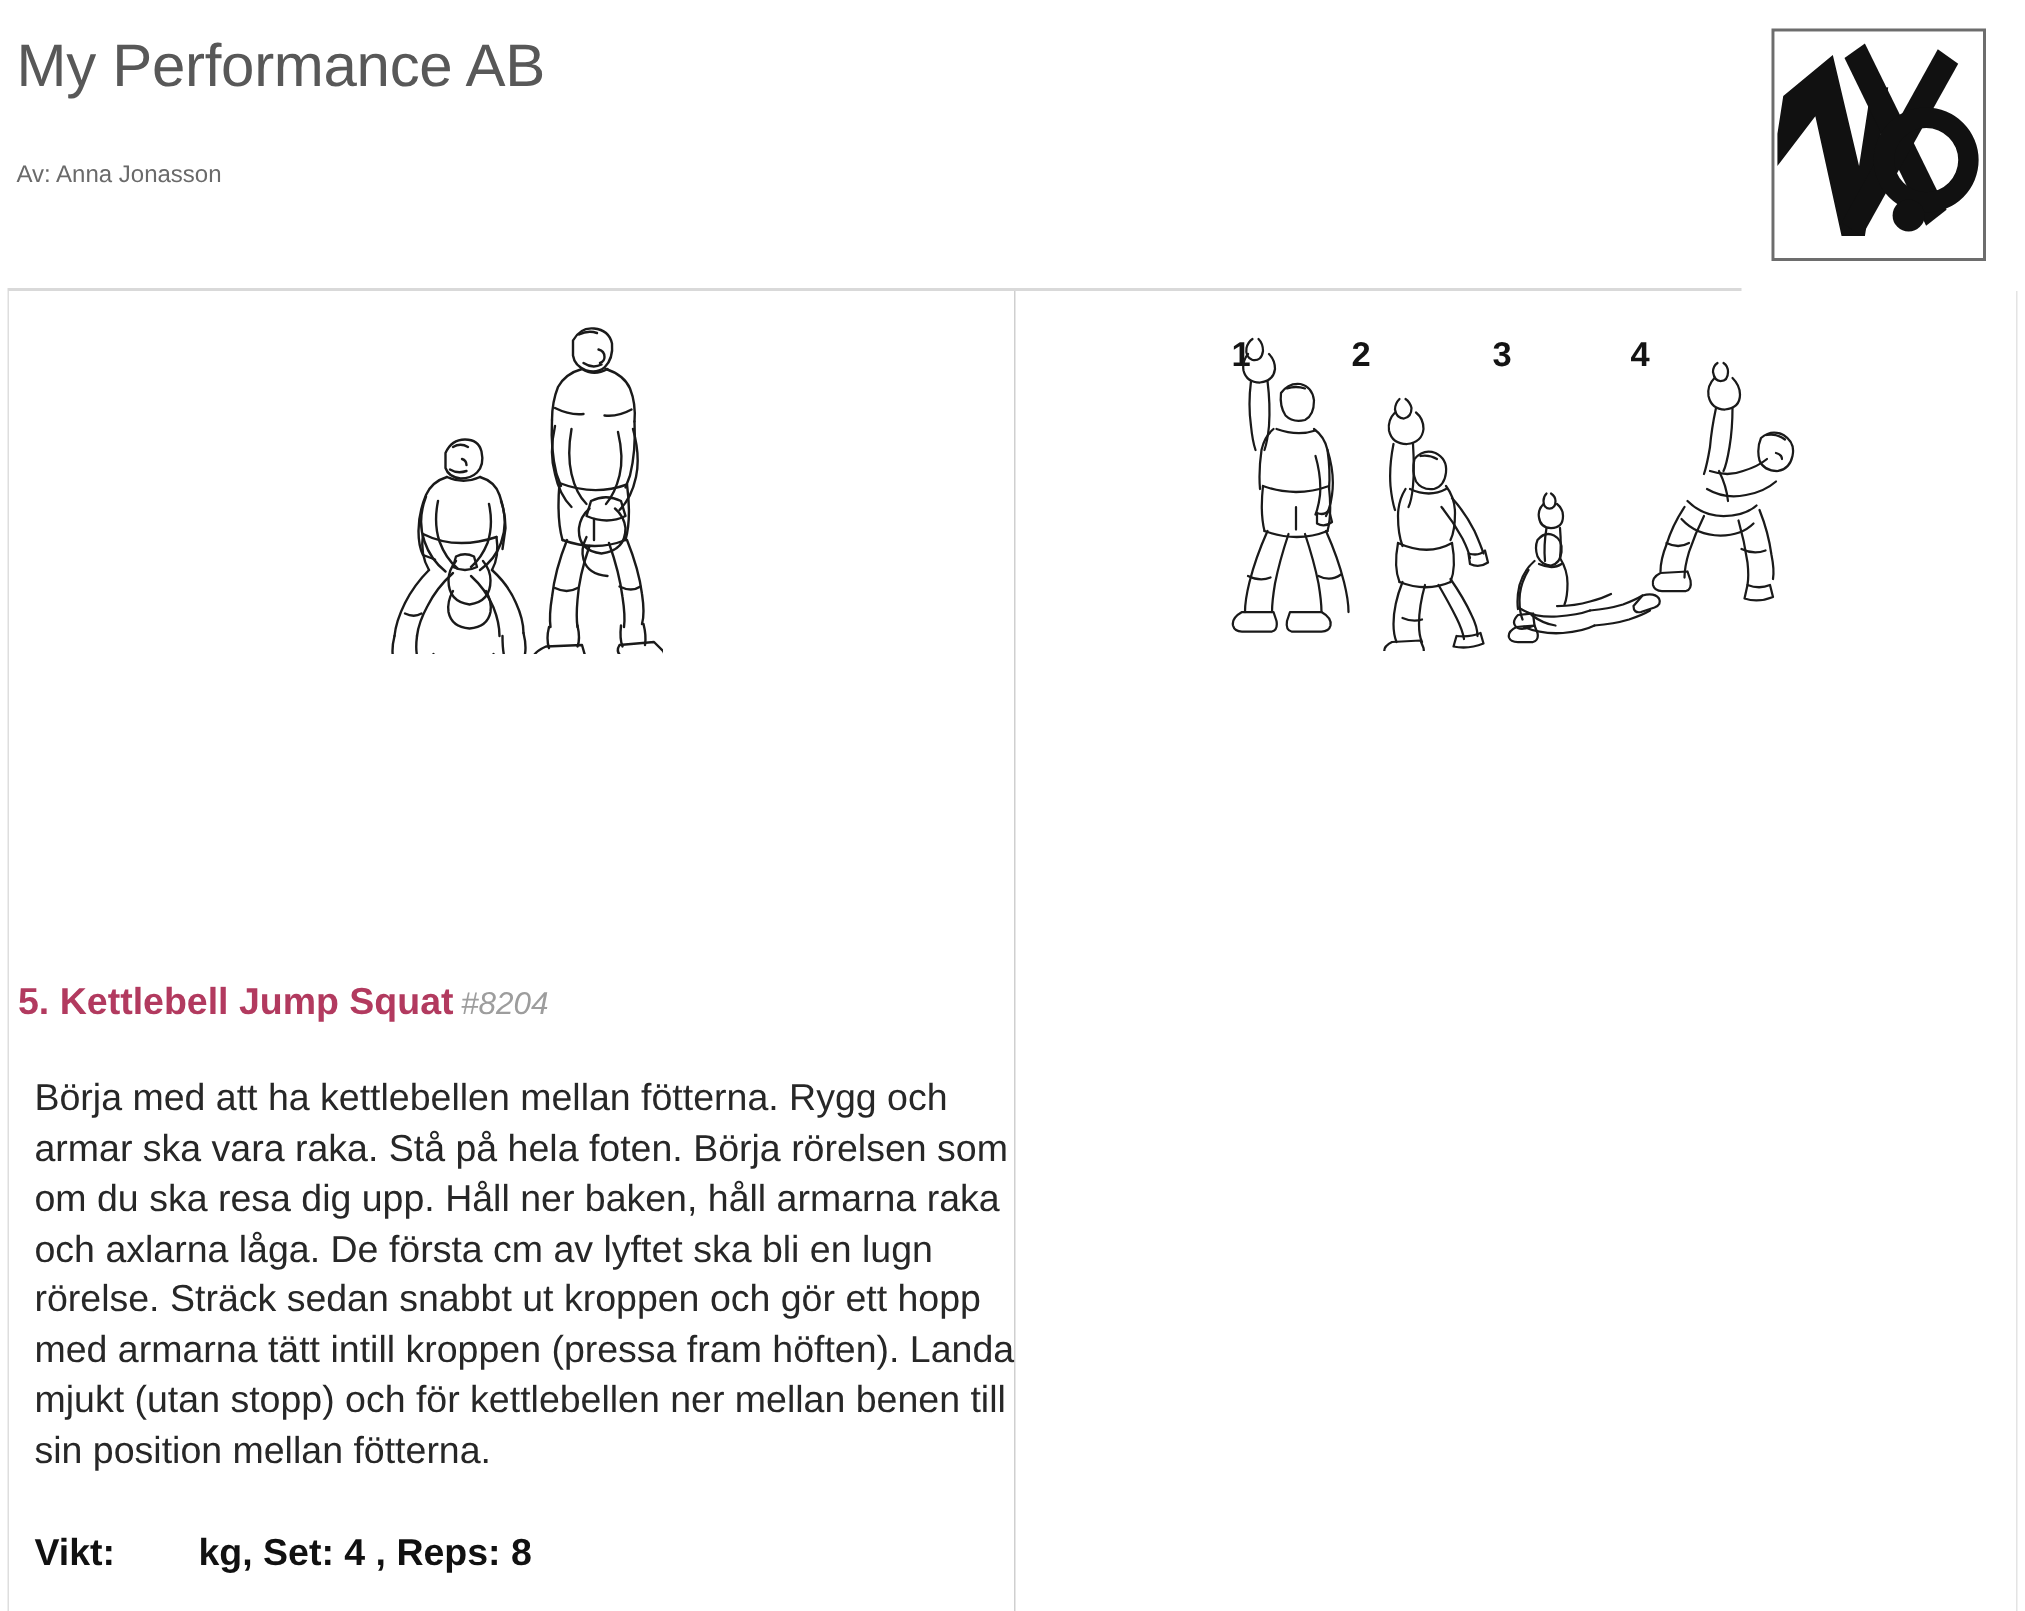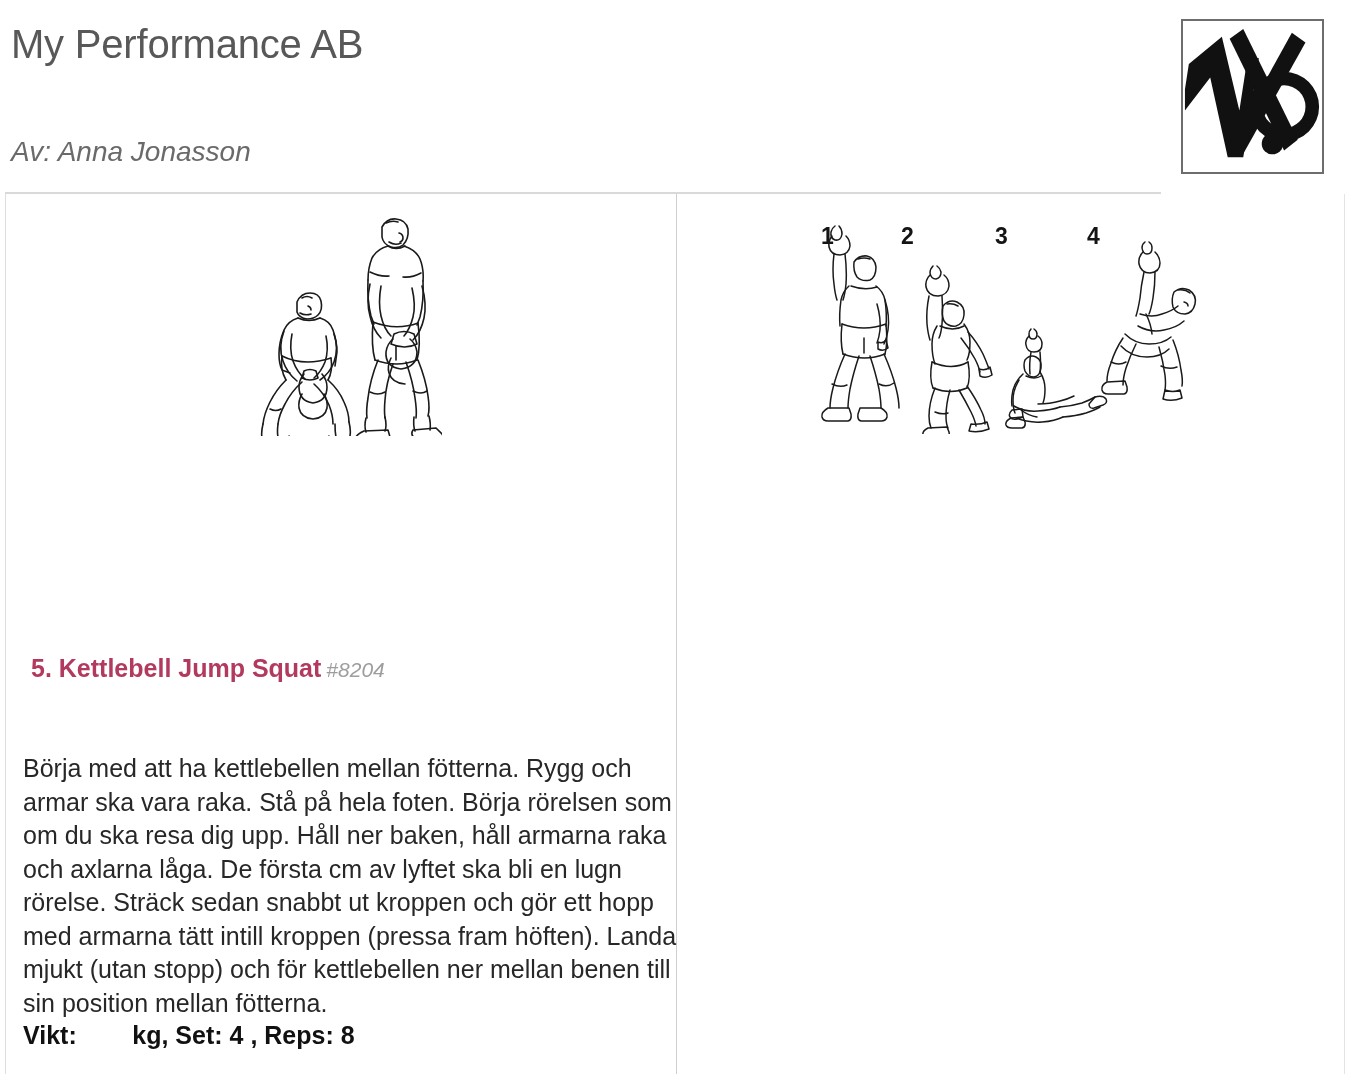--- a/index.html
+++ b/index.html
@@ -34,25 +34,24 @@
   }
   .hdr-sub {
     position: absolute;
     left: 11px; top: 81px;
     font-size: 30px;
     color: #585858;
     white-space: nowrap;
   }
   .hdr-author {
     position: absolute;
-    left: 11px; top: 136px;
-    font-size: 28px;
+    left: 11px; top: 108px;
+    font-size: 16px;
     color: #6a6a6a;
     white-space: nowrap;
-    font-style: italic;
   }
 
   
   .logo-box {
     position: absolute;
     left: 1181px; top: 19px;
     width: 143px; height: 155px;
     border: 2px solid #6d6d6d;
     background: #ffffff;
     overflow: hidden;
@@ -122,34 +121,33 @@
     font-weight: bold;
     color: #b23a5f;
   }
   .ex-title .code {
     font-size: 21px;
     font-style: italic;
     color: #9d9d9d;
     font-weight: normal;
     padding-left: 5px;
   }
-  .ex-title-left  { left: 25px;  top: 458px; }
+  .ex-title-left  { left: 6px;  top: 458px; }
 
   
   .body-text {
     position: absolute;
     font-size: 25px;
     line-height: 33.5px;
     color: #272727;
   }
   .body-left {
     left: 17px;
     top: 520px;
     width: 658px;
-    margin-top: 36px;
   }
   .body-text p { margin: 0; }
 
   .vikt {
     font-weight: bold;
     font-size: 25px;
     color: #111;
     white-space: pre;
     display: block;
   }

